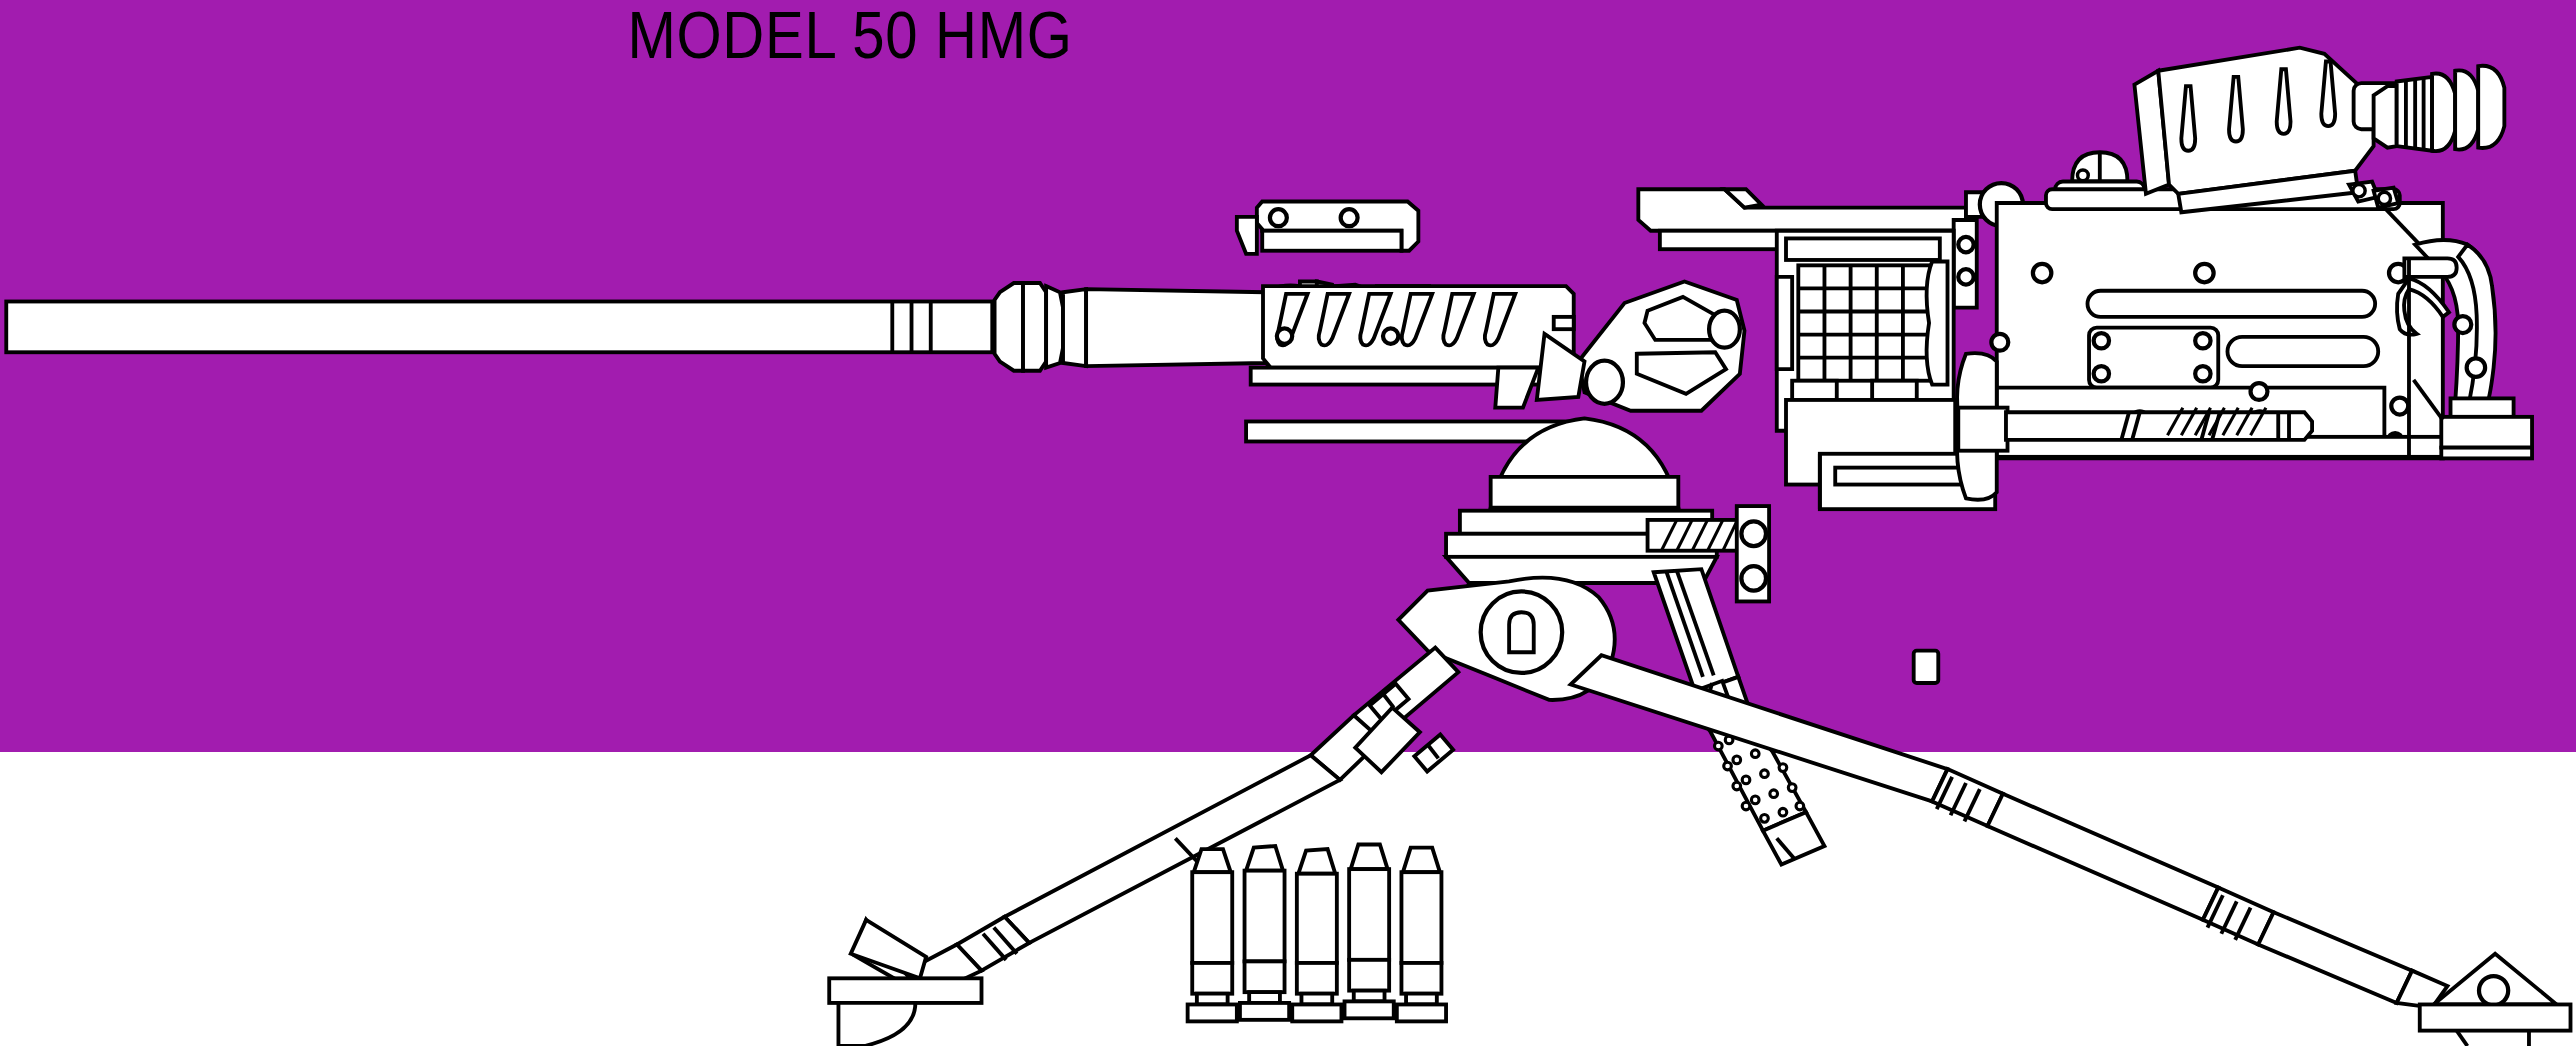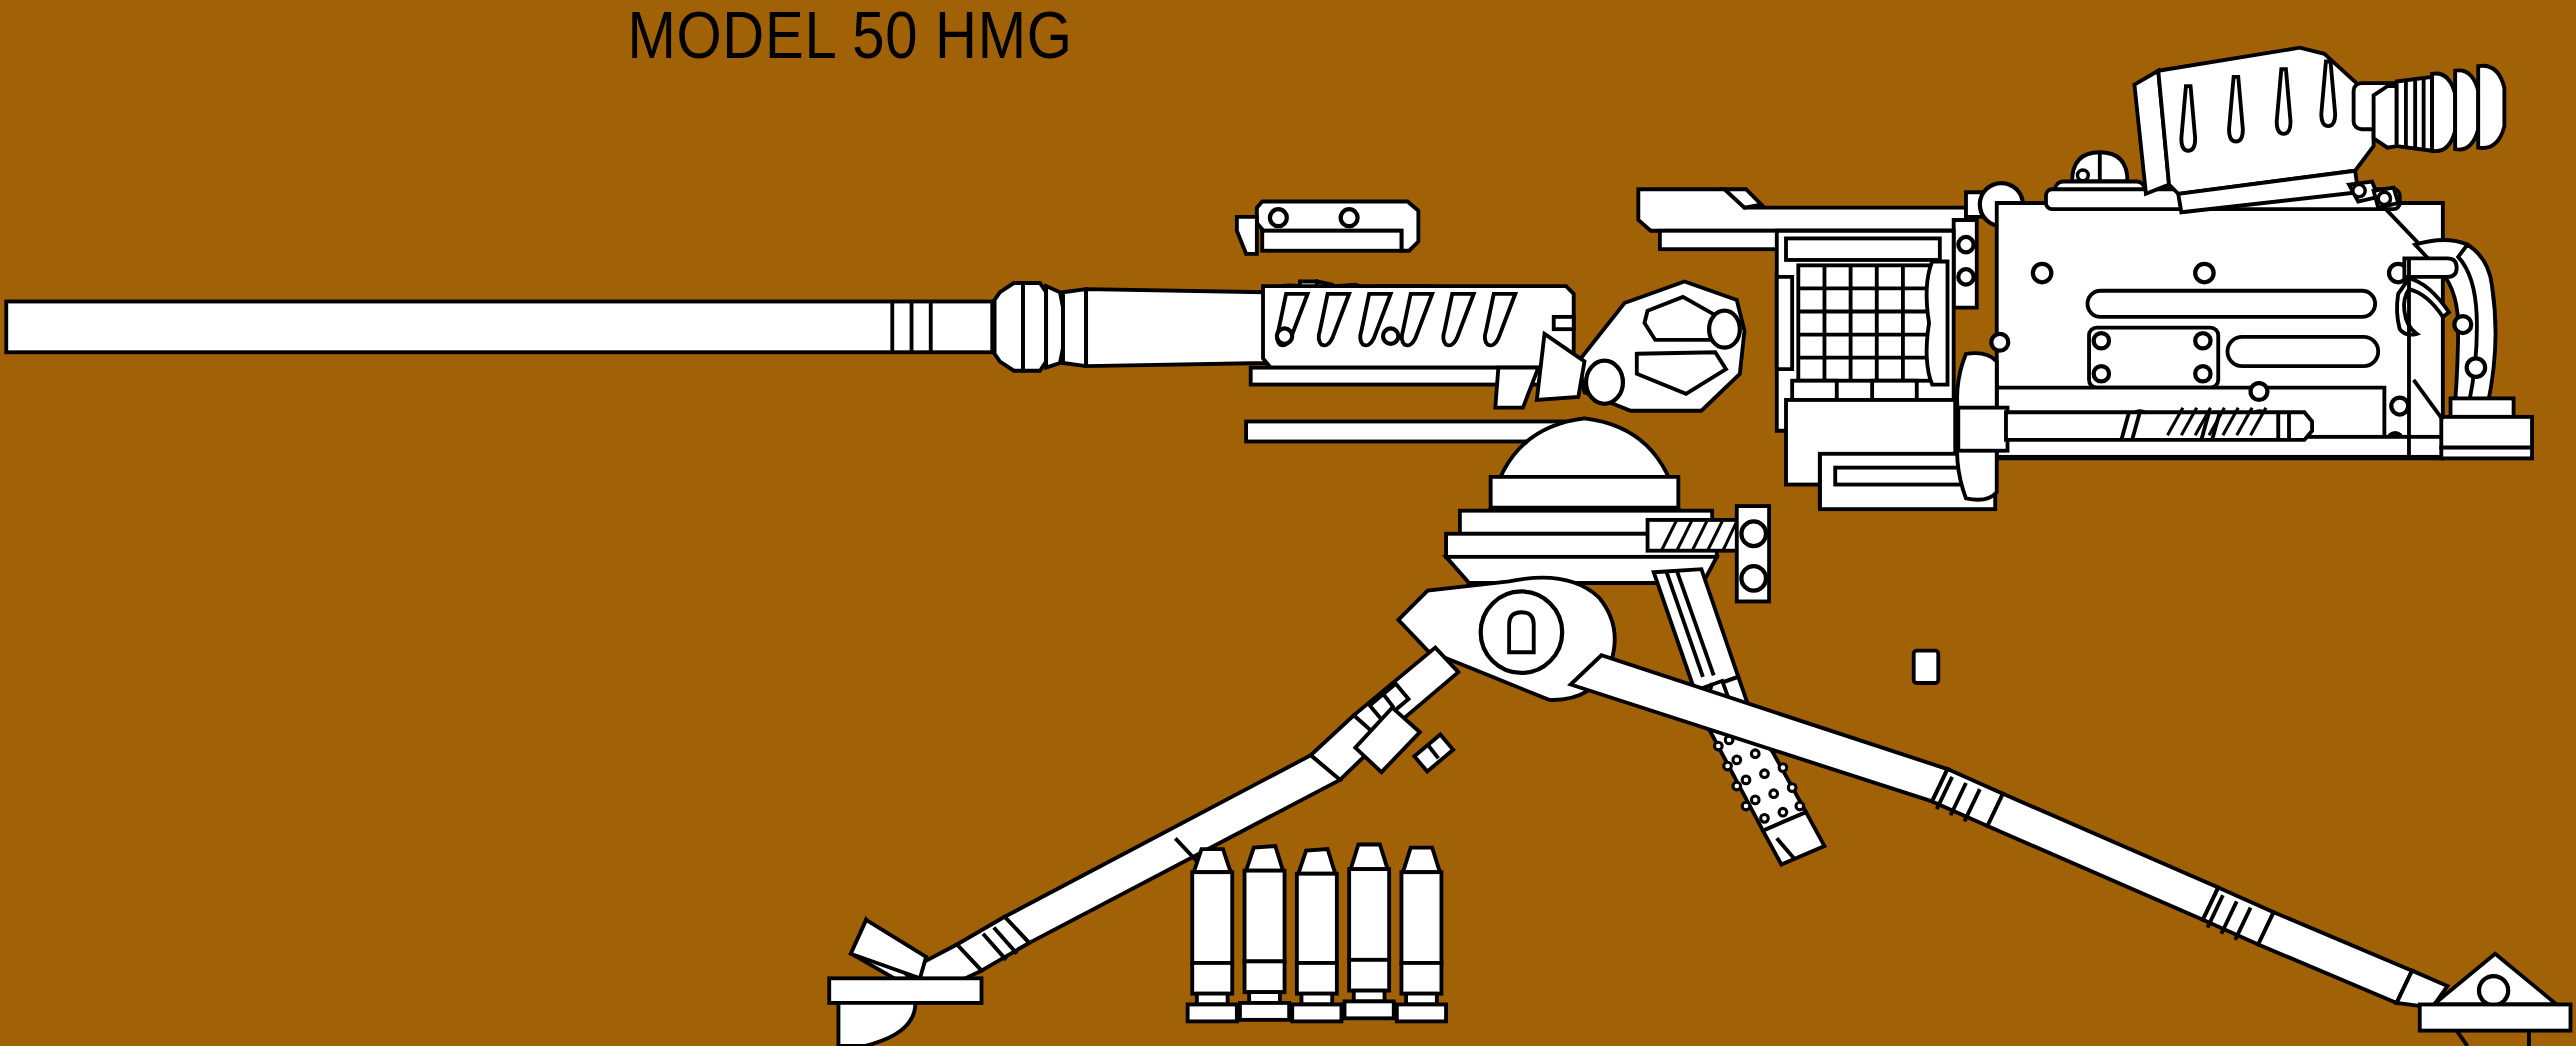--- a/index.html
+++ b/index.html
@@ -10,22 +10,22 @@
   }
   body {
     width: 2576px;
     height: 1046px;
     overflow: hidden;
     font-family: "Liberation Sans", sans-serif;
   }
   #sheet {
     position: relative;
     width: 2576px;
-    height: 1046px;
-    background: #a16207;
+    height: 752px;
+    background: #a21caf;
   }
   #title {
     position: absolute;
     left: 0;
     top: 1.5px;
     width: 1700px;
     text-align: center;
     font-family: "Liberation Sans", sans-serif;
     font-size: 66px;
     font-weight: 400;

